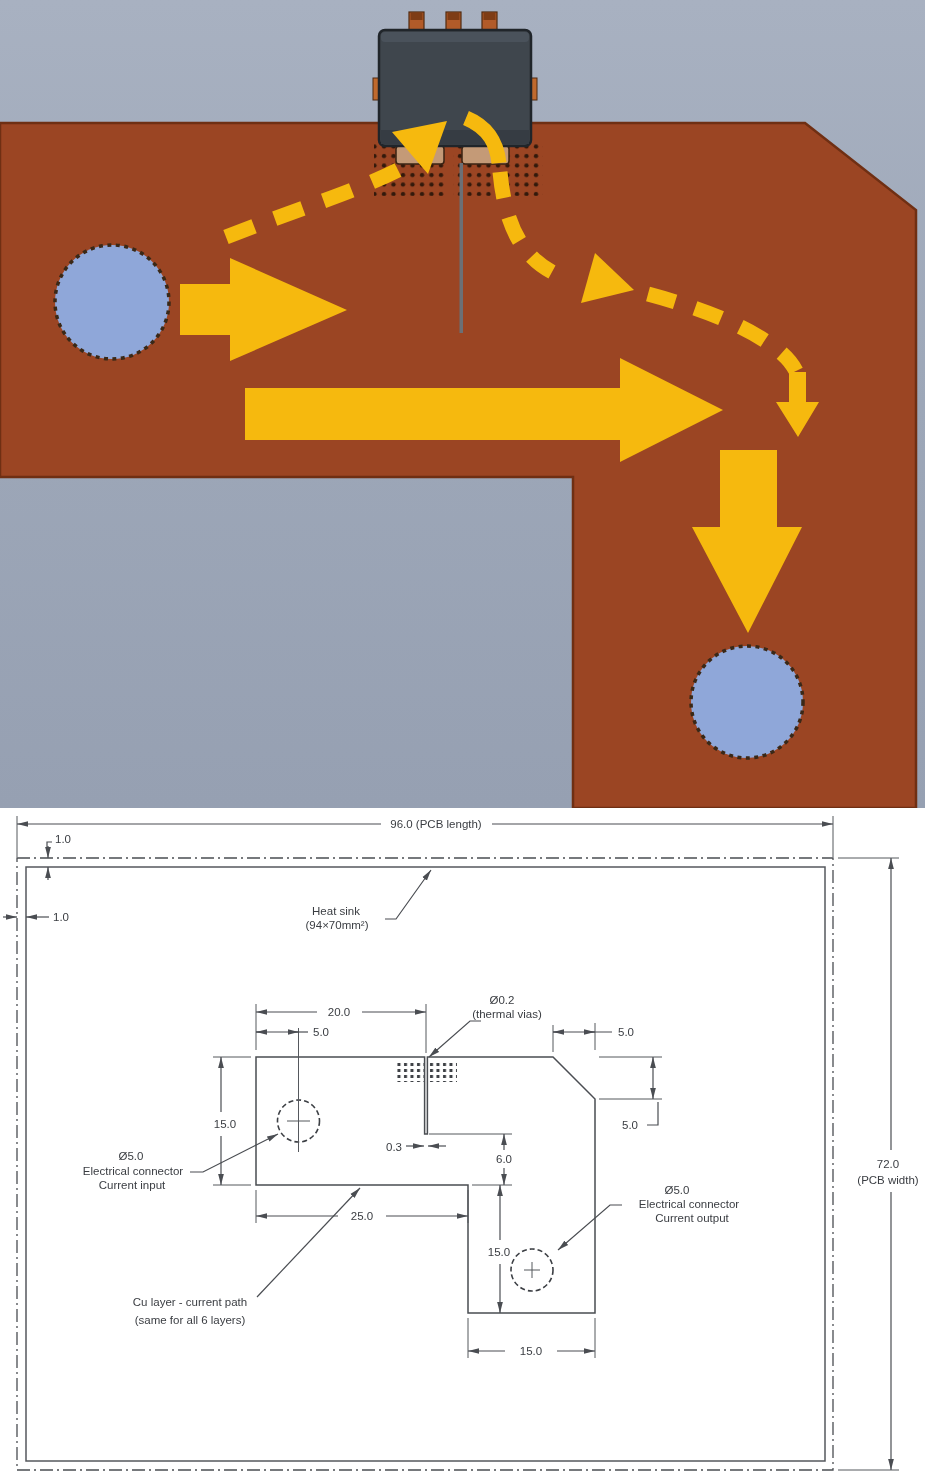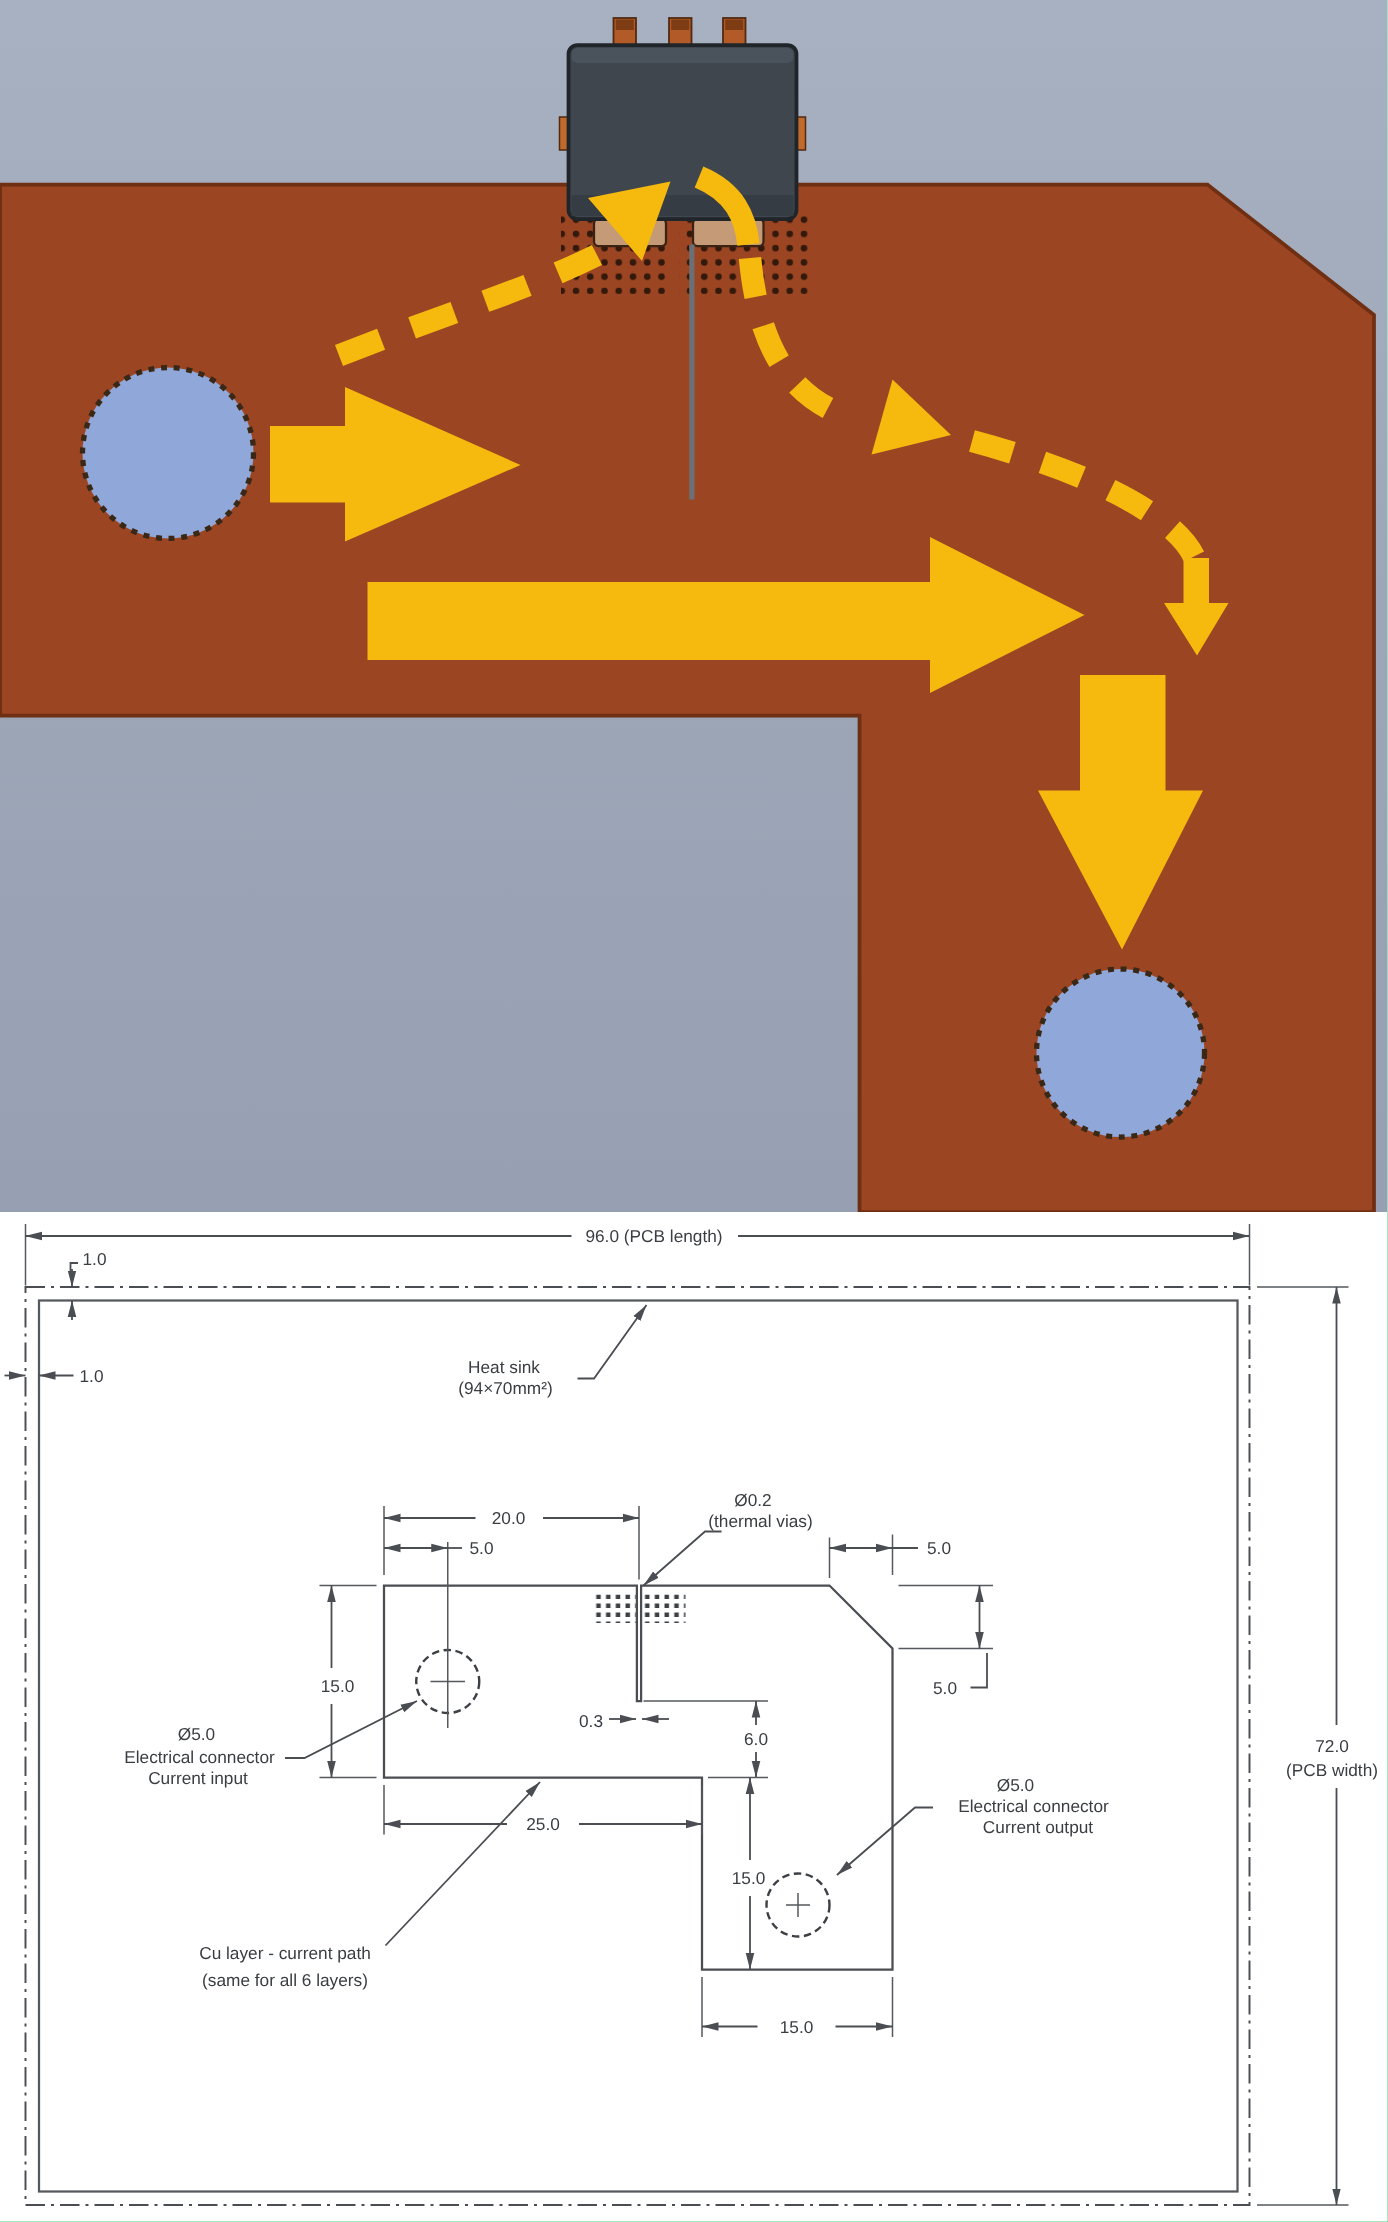--- a/index.html
+++ b/index.html
@@ -1,16 +1,16 @@
 <!DOCTYPE html>
 <html><head>
 <meta charset="utf-8">
 <style>
   html,body{margin:0;padding:0;background:#ffffff;}
-  .stage{position:relative;width:925px;height:1481px;overflow:hidden;background:#22c55e;
+  .stage{position:relative;width:925px;height:1481px;overflow:hidden;background:#c4b5fd;
          font-family:"Liberation Sans", sans-serif;}
   svg{display:block;}
   .dimtext{font-family:"Liberation Sans", sans-serif;font-size:11.5px;fill:#3a3d42;}
   .dimline{stroke:#4a4d52;stroke-width:1.2;fill:none;}
   .extline{stroke:#55585d;stroke-width:1;fill:none;}
   .cuedge{stroke:#4a4d52;stroke-width:1.5;fill:none;}
 </style>
 </head>
 <body>
 

